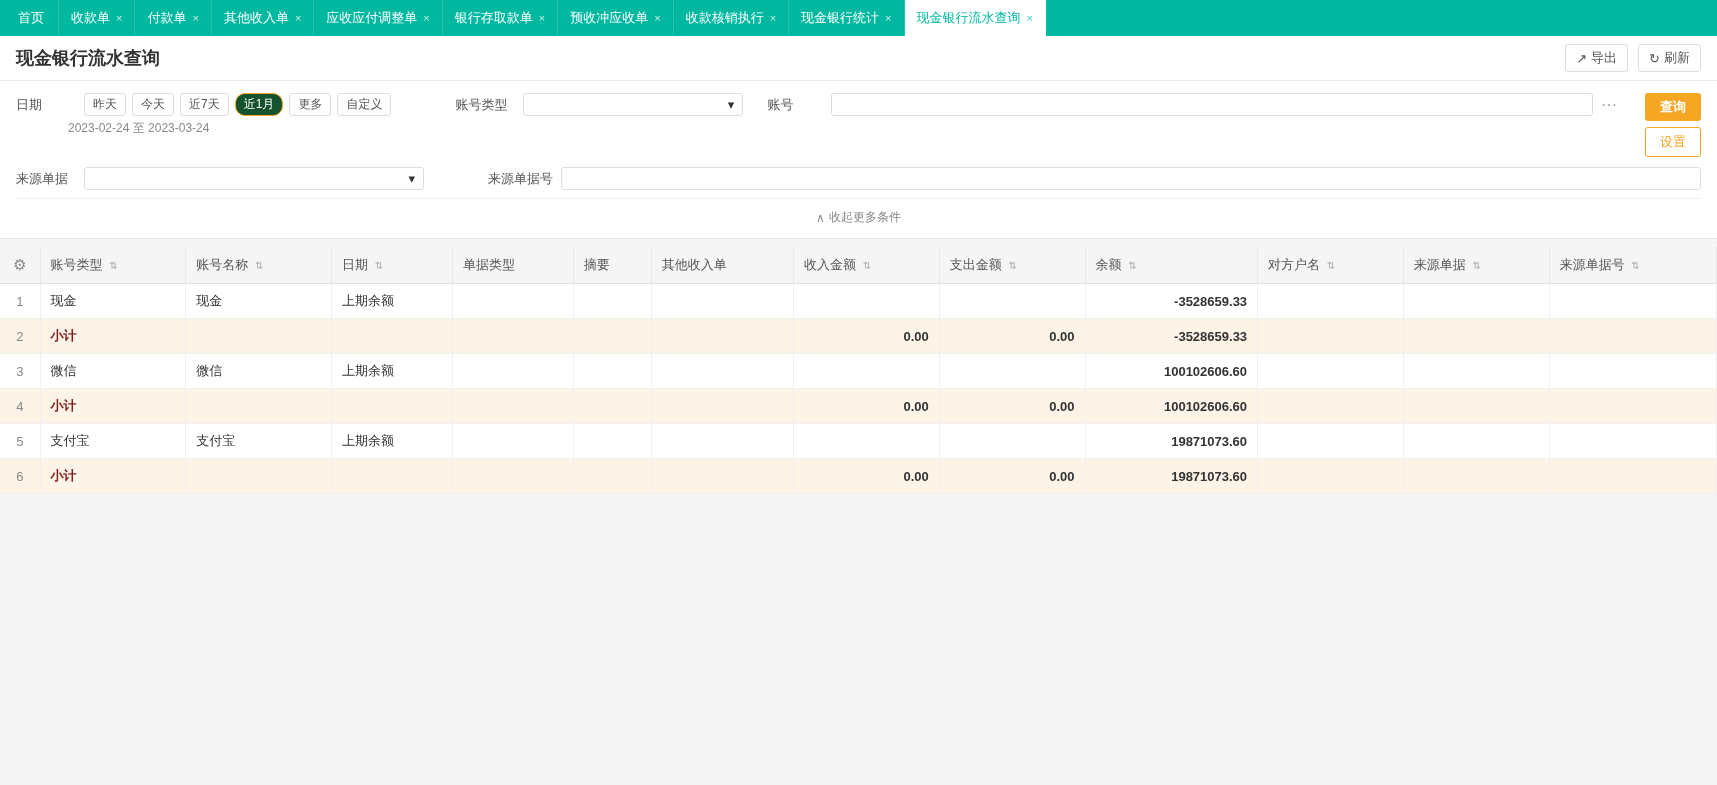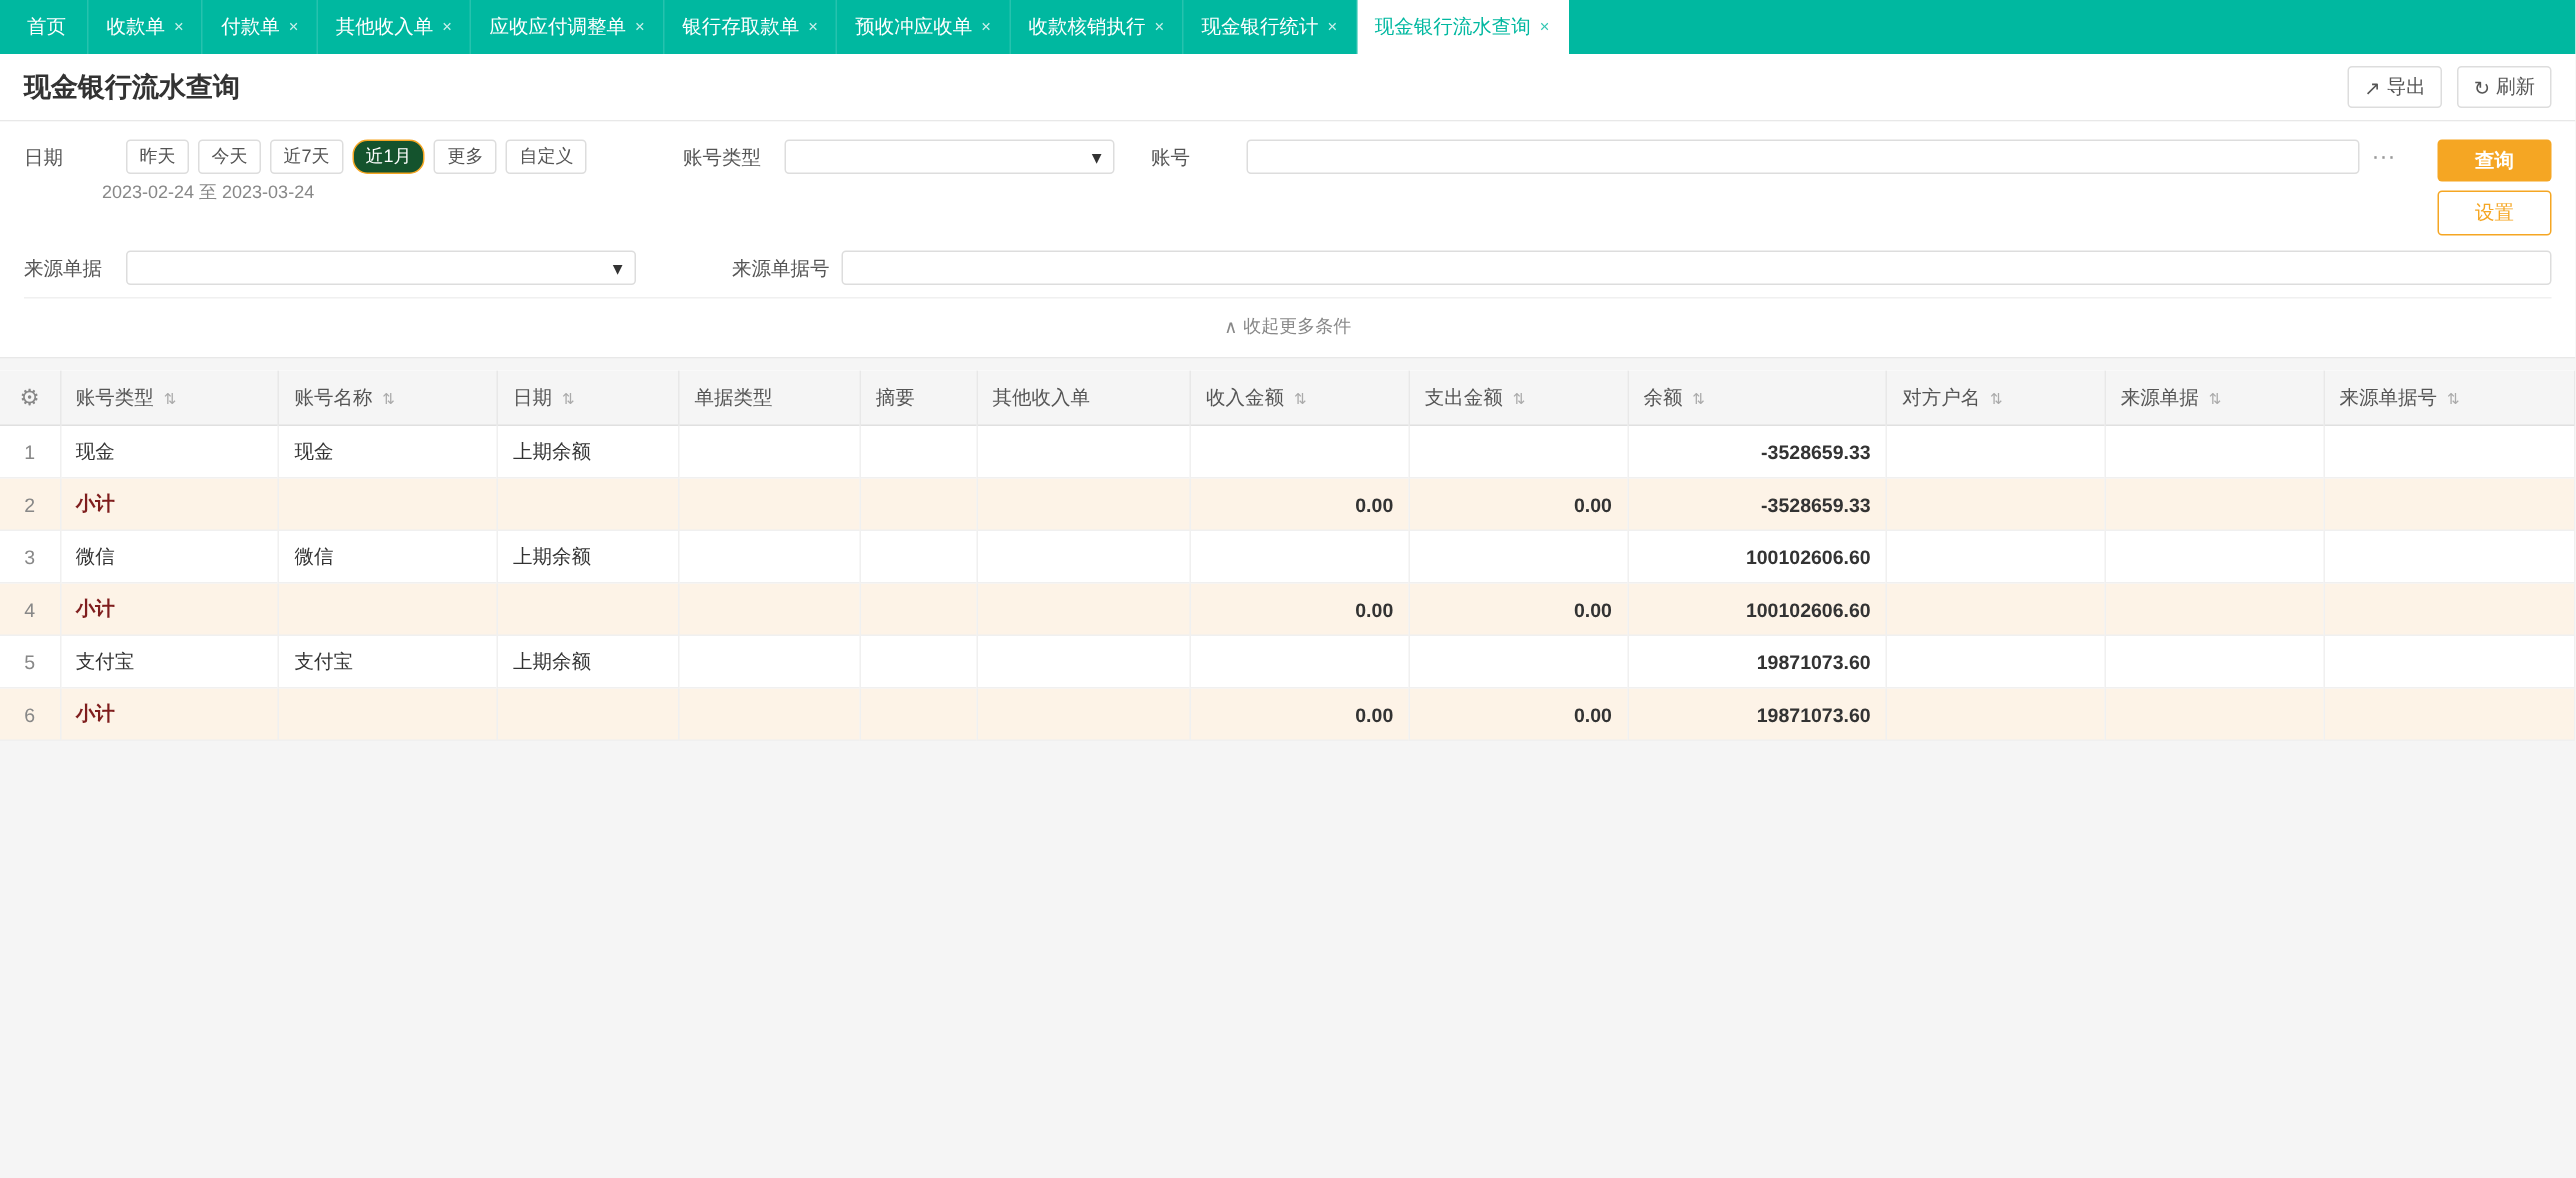--- a/index.html
+++ b/index.html
@@ -139,21 +139,21 @@
       padding: 5px 4px;
       background: #f5a623;
       color: #fff;
       border: none;
       border-radius: 3px;
       cursor: pointer;
       font-size: 13px;
       font-weight: bold;
     }
     .btn-settings {
-      padding: 5px 24px;
+      padding: 5px 14px;
       background: #fff;
       color: #f5a623;
       border: 1px solid #f5a623;
       border-radius: 3px;
       cursor: pointer;
       font-size: 13px;
     }
     .collapse-btn {
       display: flex;
       align-items: center;

